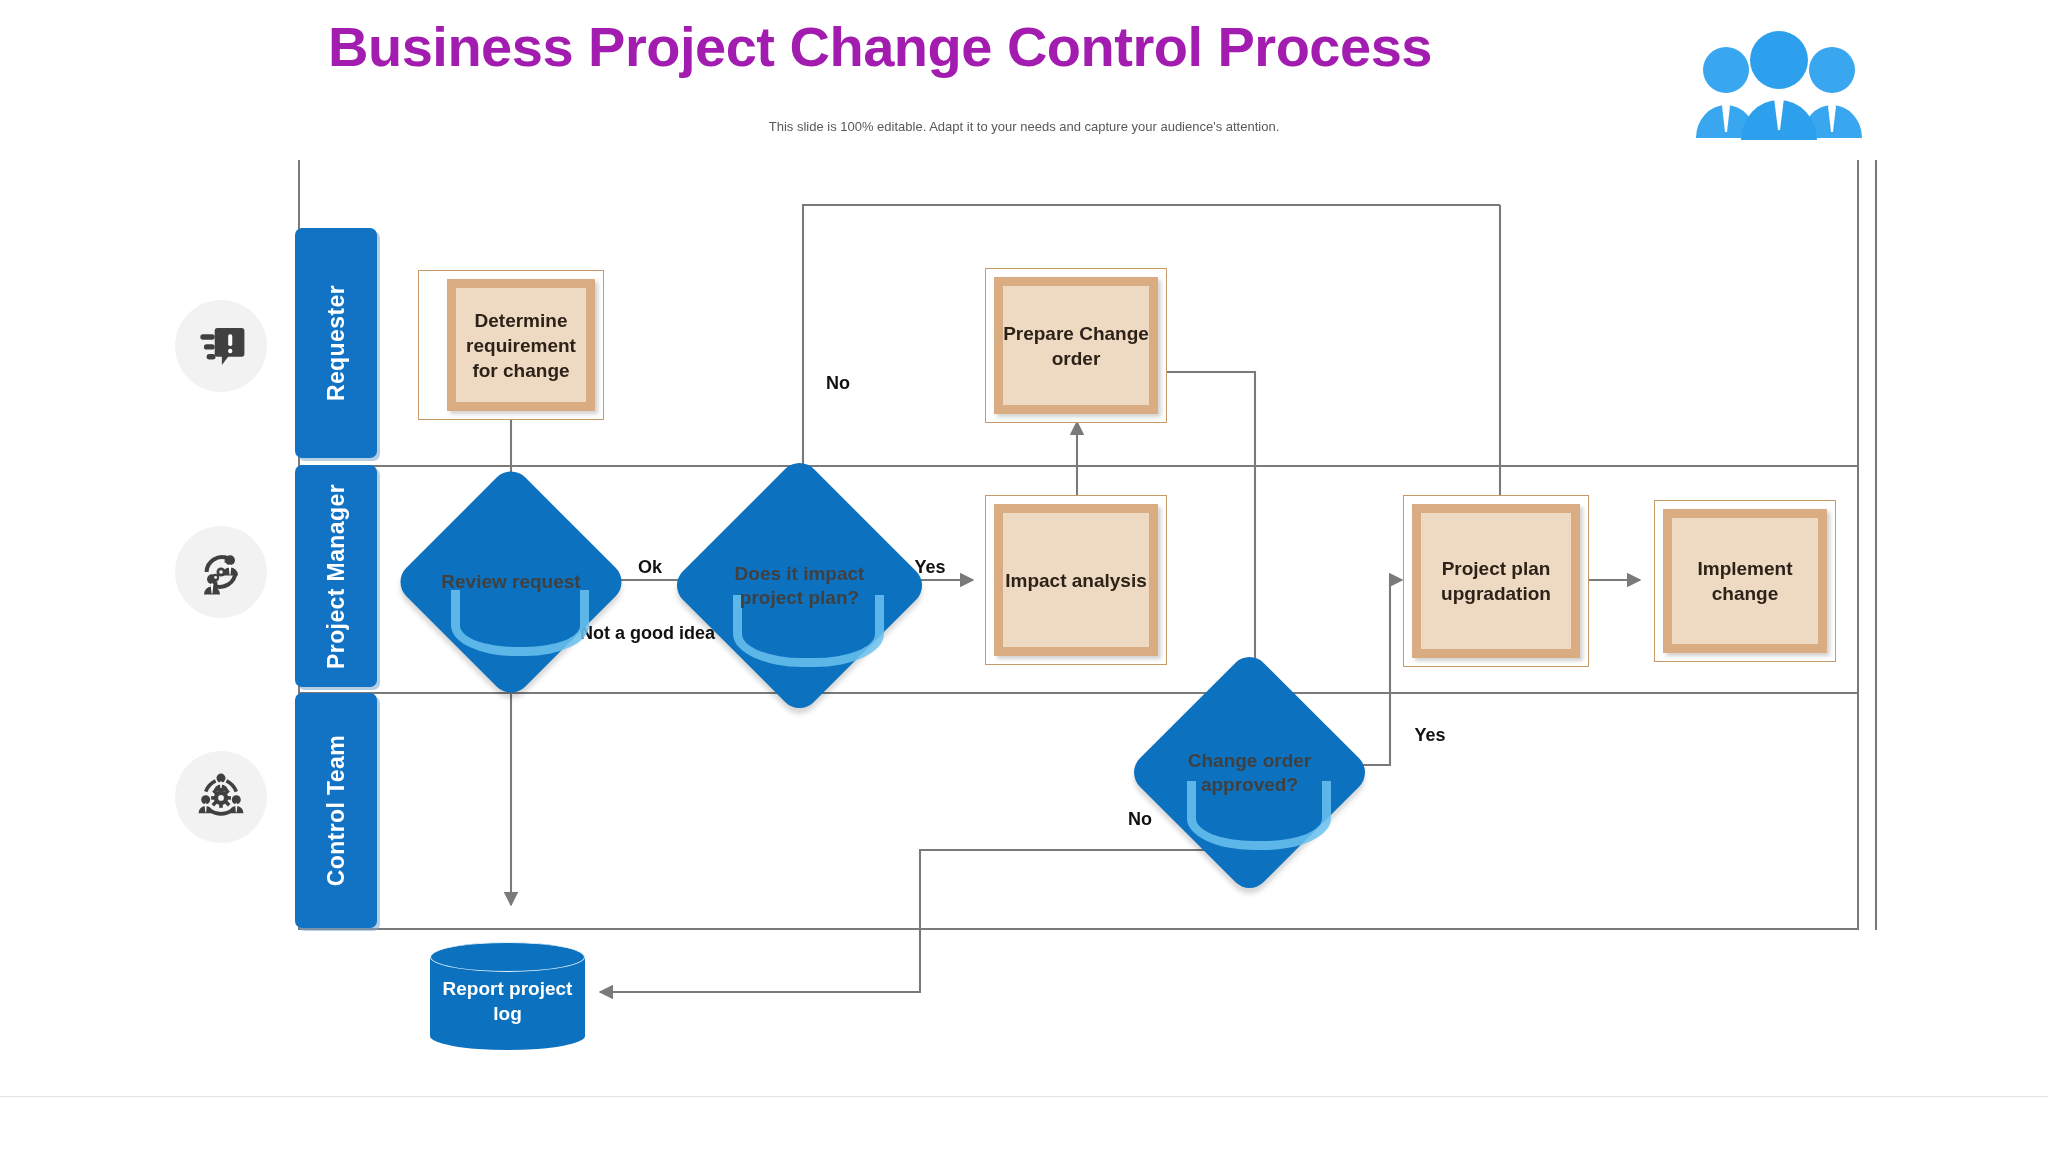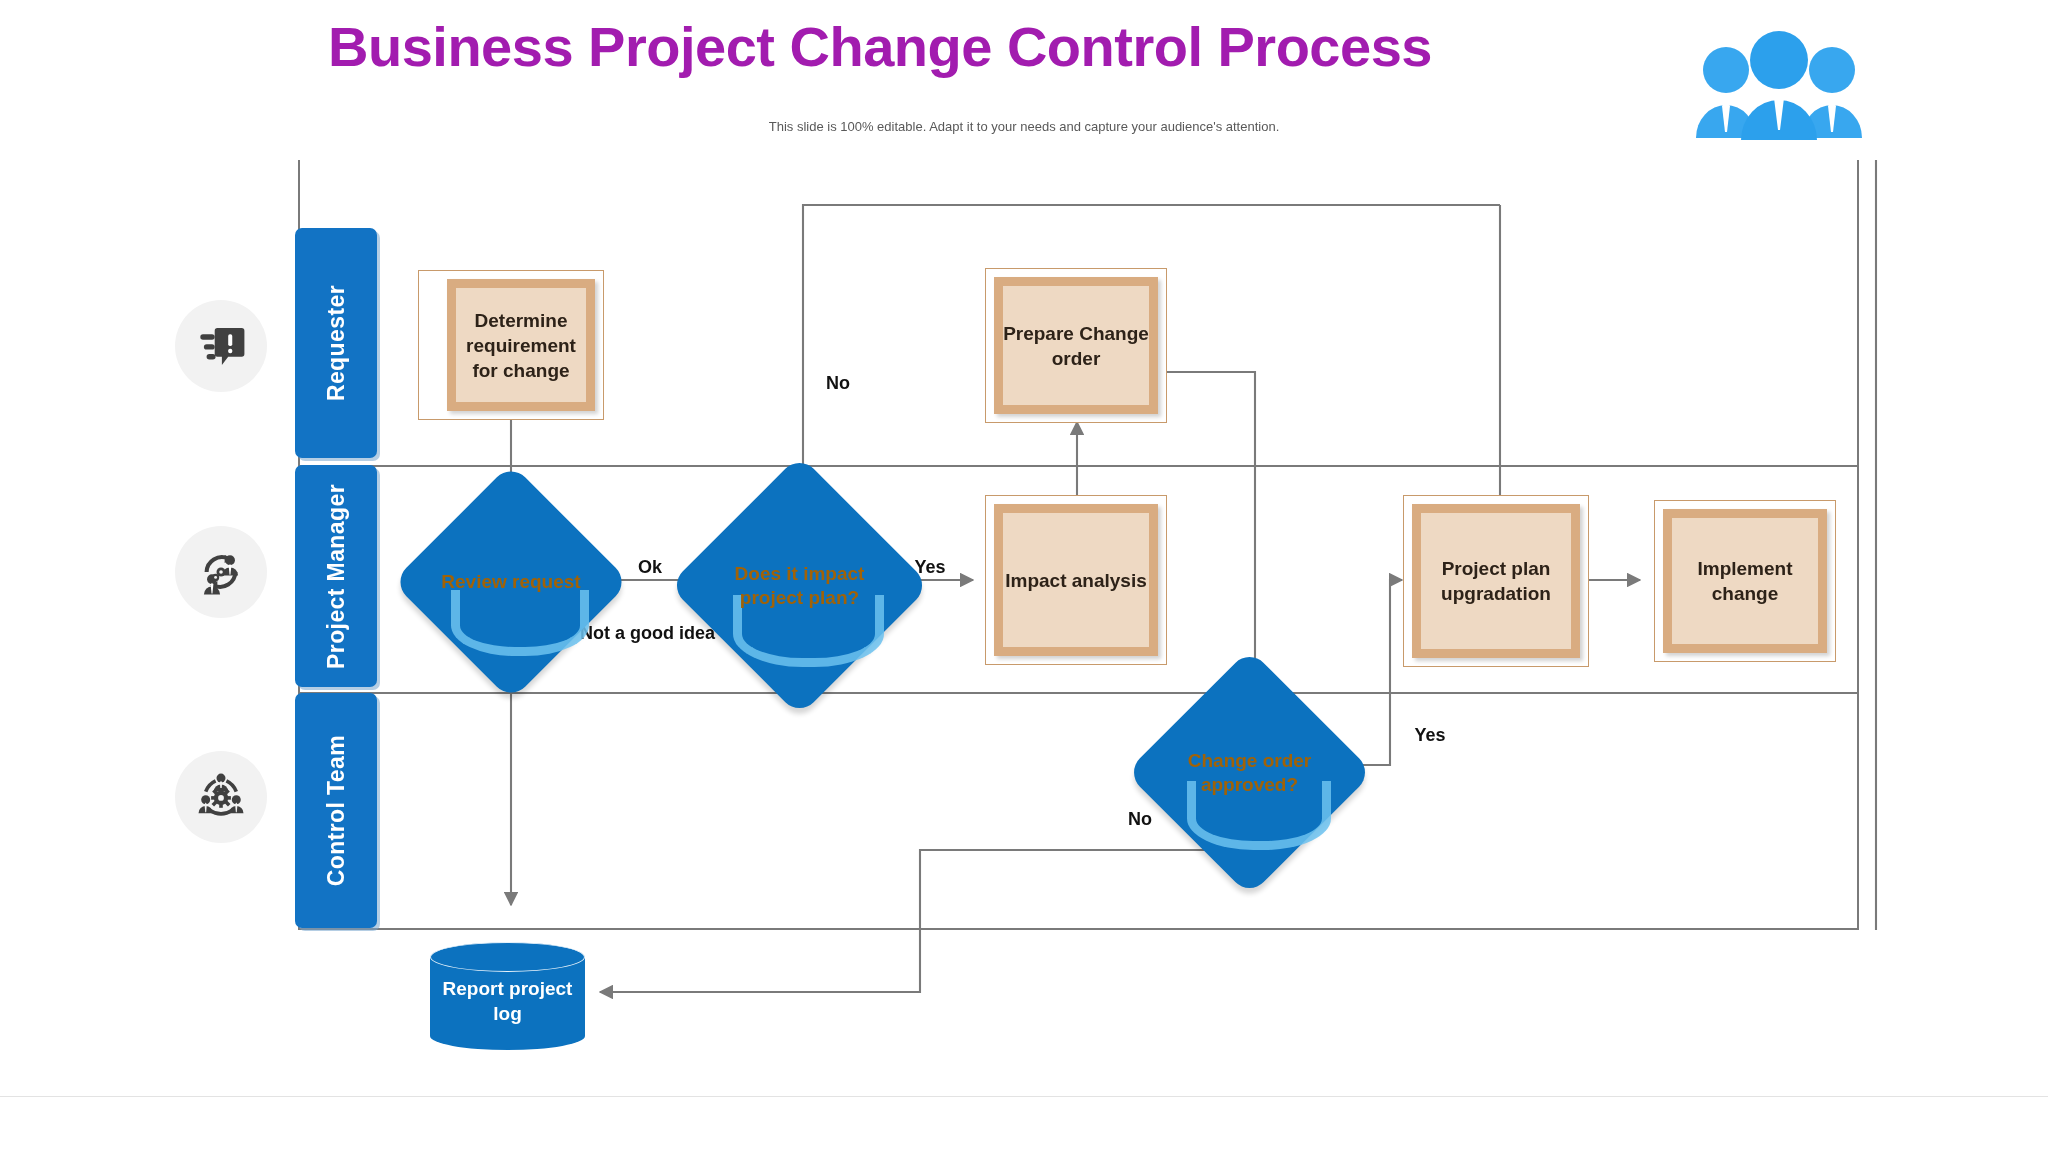--- a/index.html
+++ b/index.html
@@ -78,21 +78,21 @@
   }
   .dec .swoosh{
     position:absolute;left:14%;bottom:6%;width:72%;height:34%;
     border:0 solid transparent;border-bottom:9px solid #6cc2f0;
     border-left:9px solid #6cc2f0;border-right:9px solid #6cc2f0;
     border-radius:0 0 46% 46%;
     opacity:.85;pointer-events:none;
   }
   .dec .dtext{
     position:absolute;inset:0;display:flex;align-items:center;justify-content:center;
-    text-align:center;color:#a16207;font-size:19px;font-weight:bold;line-height:24px;
+    text-align:center;color:#404040;font-size:19px;font-weight:bold;line-height:24px;
   }
 
   
   .cyl{position:absolute;}
   .cyl .cbody{position:absolute;left:0;right:0;top:14px;bottom:14px;background:#0c72bf;}
   .cyl .ctop{position:absolute;left:0;right:0;top:0;height:30px;background:#0c72bf;
              border-radius:50%/50%;border:1.5px solid #e8f3fb;box-sizing:border-box;}
   .cyl .cbot{position:absolute;left:0;right:0;bottom:0;height:28px;background:#0c72bf;
              border-radius:50%/50%;}
   .cyl .ctext{position:absolute;inset:0;display:flex;align-items:center;justify-content:center;

